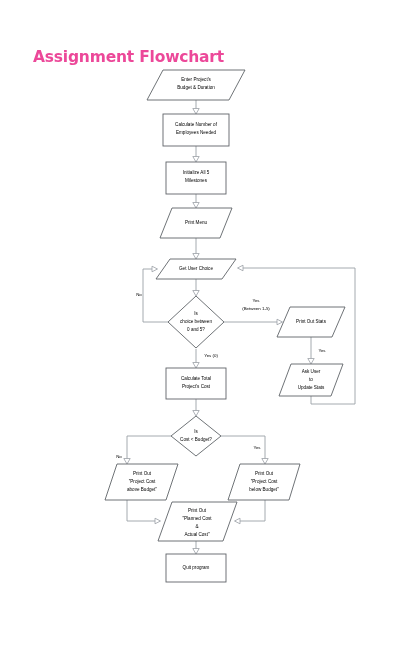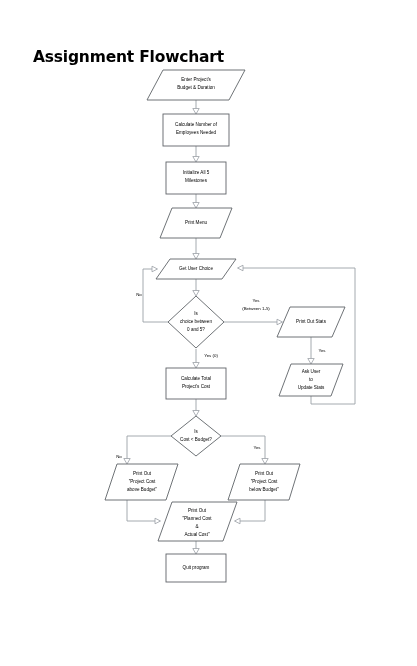--- a/index.html
+++ b/index.html
@@ -20,21 +20,21 @@
     background: #ffffff;
   }
   #doc-title {
     position: absolute;
     left: 33px;
     top: 48px;
     font-family: "DejaVu Sans", sans-serif;
     font-size: 15.5px;
     font-weight: bold;
     letter-spacing: -0.2px;
-    color: #000000;
+    color: #ec4899;
     white-space: nowrap;
   }
   #flow-svg {
     position: absolute;
     left: 0;
     top: 0;
   }
   .node-shape {
     fill: #ffffff;
     stroke: #5f6368;

